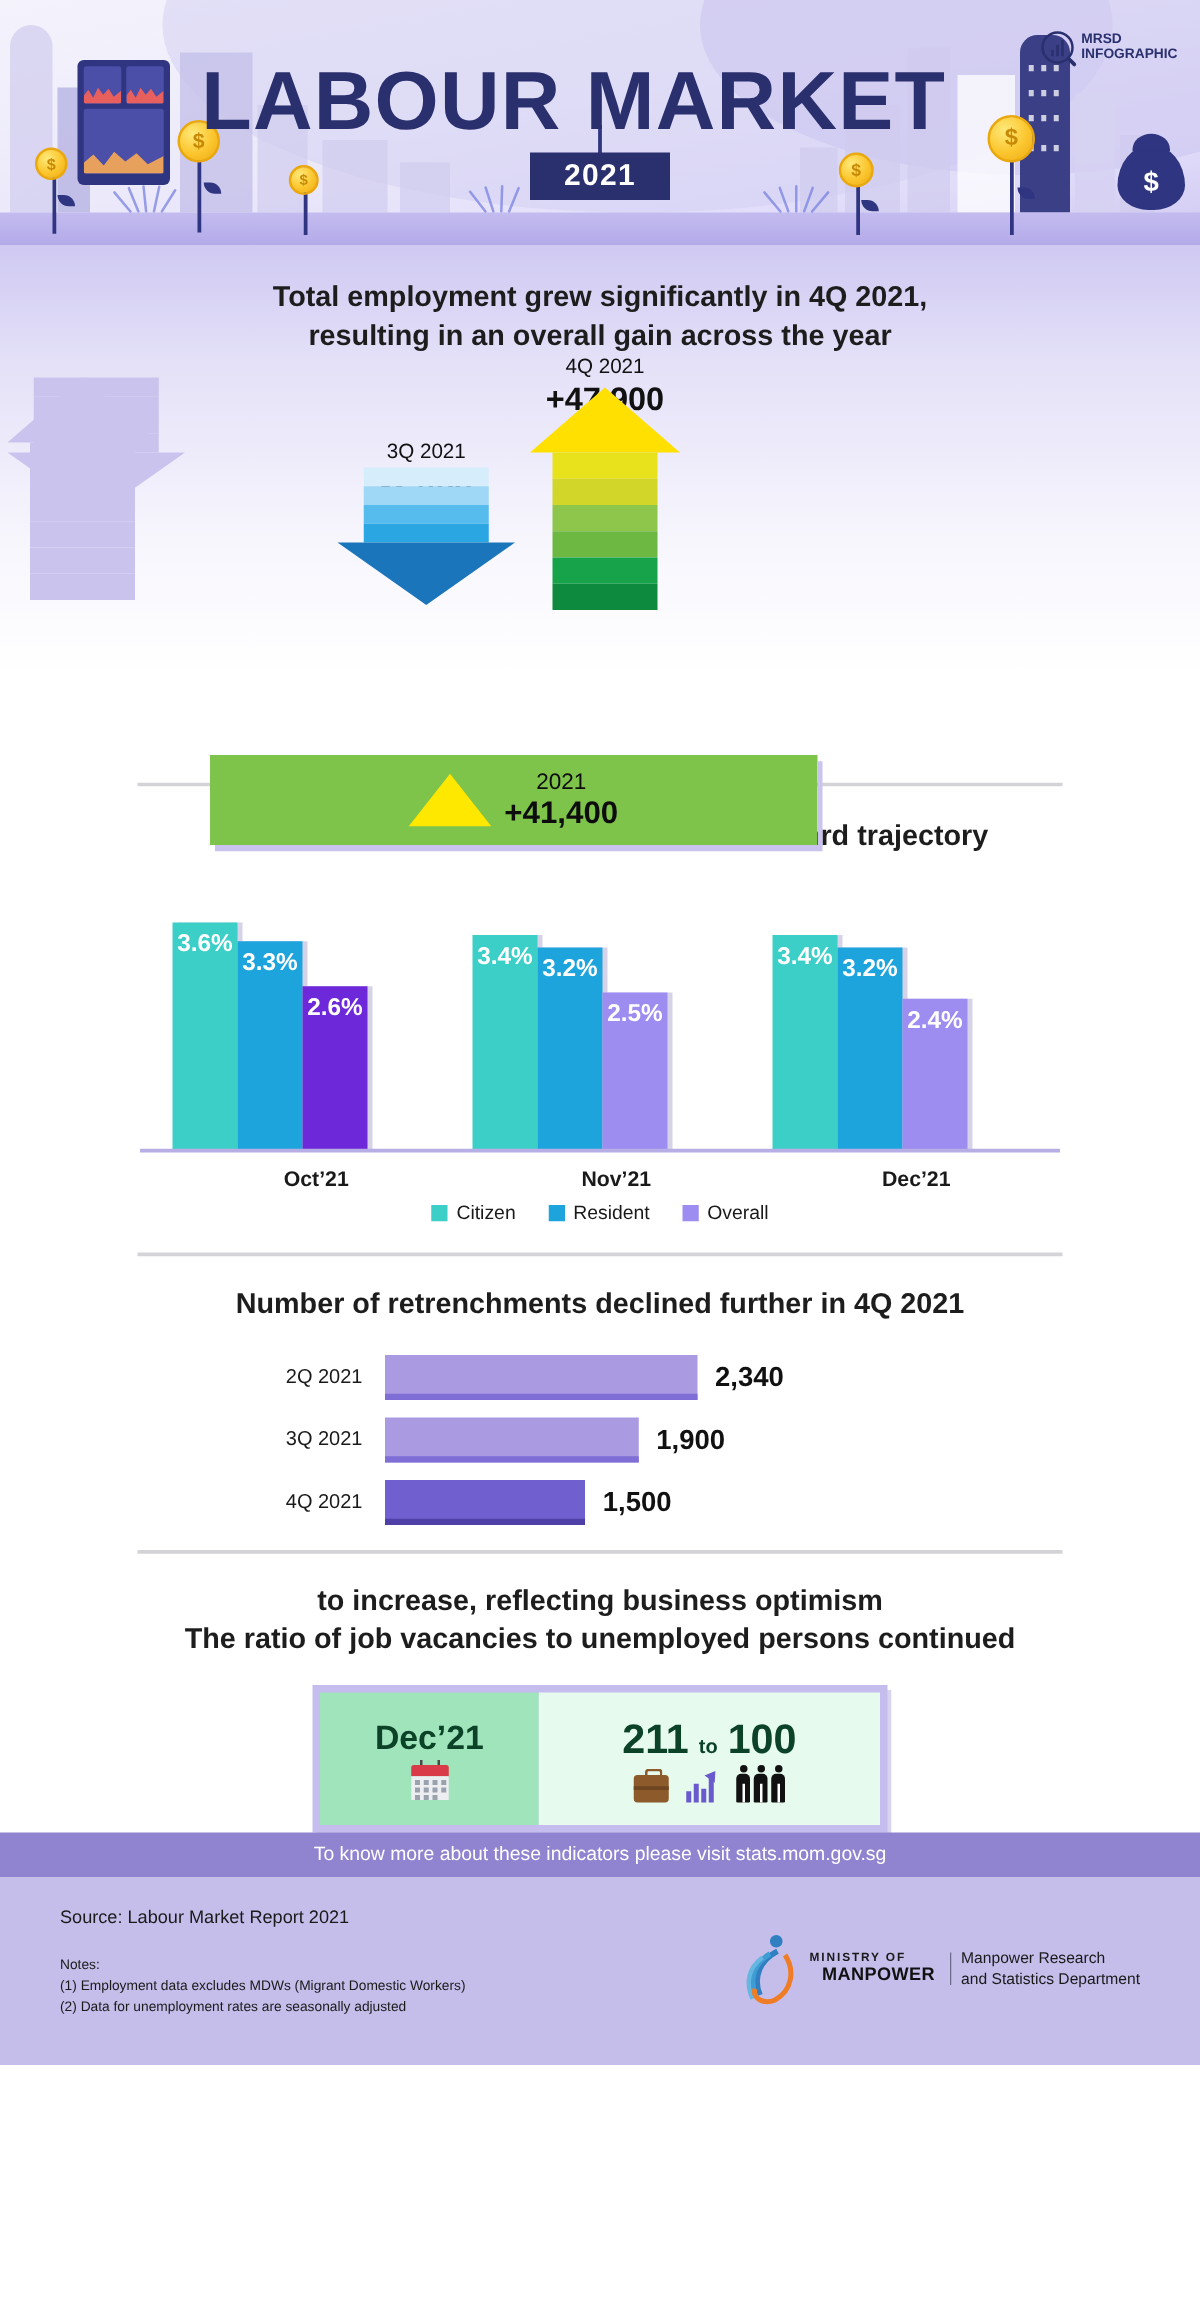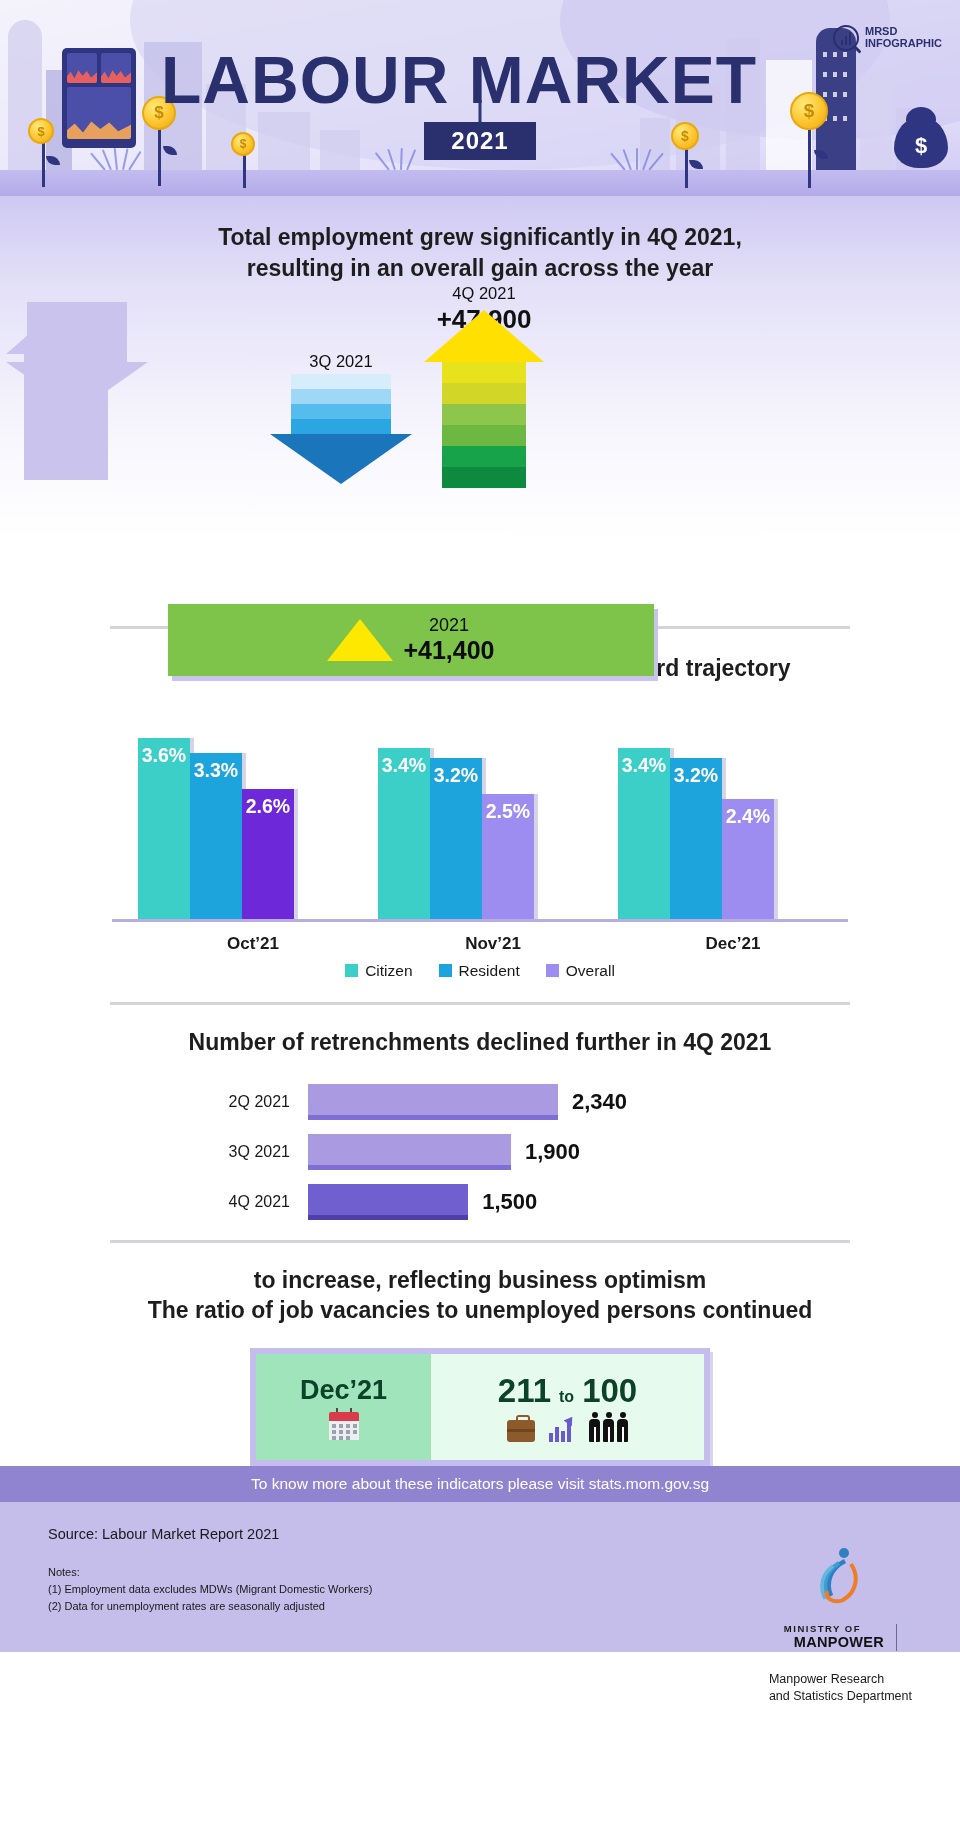--- a/index.html
+++ b/index.html
@@ -234,21 +234,21 @@
   }
   .footer-band span { color: #fff; font-size: 15.5px; }
   .footer-main {
     width: 960px; height: 150px; background: #c5bdea;
     position: relative; padding: 24px 48px;
   }
   .src { font-size: 14.5px; color: #1a1a1a; }
   .notes { margin-top: 22px; font-size: 11px; color: #1a1a1a; line-height: 1.55; }
   .mom {
     position: absolute; right: 48px; top: 44px;
-    display: flex; align-items: center; gap: 20px; flex-direction: column;
+    display: flex; align-items: center; gap: 8px;
   }
   .mom-mark { width: 46px; height: 58px; position: relative; }
   .mom-logo-txt { line-height: 1.1; border-right: 1.5px solid #6b6b8a; padding-right: 12px; }
   .mom-logo-txt .l1 { font-size: 9.5px; font-weight: bold; letter-spacing: 1.5px; color: #1a1a1a; }
   .mom-logo-txt .l2 { font-size: 14.5px; font-weight: bold; letter-spacing: 0.3px; color: #111; padding-left: 10px; }
   .mom-dept { font-size: 12.5px; color: #1a1a1a; line-height: 1.4; }
 </style>
 </head>
 <body>
 

